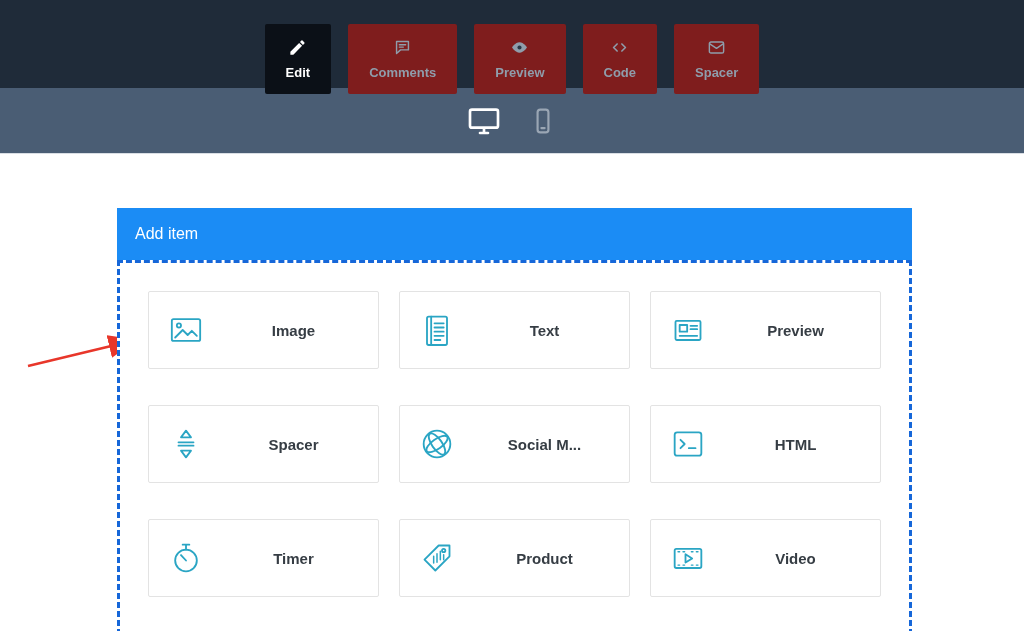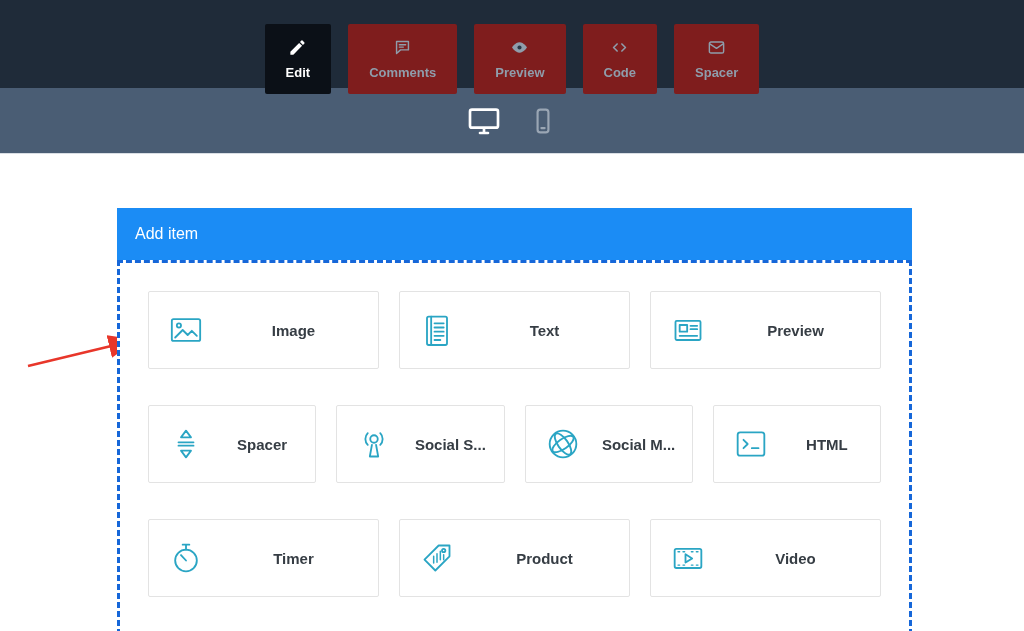--- a/index.html
+++ b/index.html
@@ -233,31 +233,20 @@
           <span class="cicon">
             <svg viewBox="0 0 48 48" fill="none" stroke="currentColor" stroke-width="2.2" stroke-linecap="round" stroke-linejoin="round">
                 <path d="M24 8l6 8H18z"></path>
                 <path d="M24 40l6-8H18z"></path>
                 <path d="M15 22h18M15 26h18"></path>
               </svg>
           </span>
           <span class="clabel">Spacer</span>
         </button>
 
-        <button class="card">
-          <span class="cicon">
-            <svg viewBox="0 0 48 48" fill="none" stroke="currentColor" stroke-width="2.2" stroke-linecap="round" stroke-linejoin="round">
-                <circle cx="24" cy="18" r="4.5"></circle>
-                <path d="M16.5 11a10 10 0 0 0 0 14"></path>
-                <path d="M31.5 11a10 10 0 0 1 0 14"></path>
-                <path d="M21.5 25l-2.5 14h10L26.5 25"></path>
-              </svg>
-          </span>
-          <span class="clabel">Social S...</span>
-        </button>
 
         <button class="card">
           <span class="cicon">
             <svg viewBox="0 0 48 48" fill="none" stroke="currentColor" stroke-width="2.2">
                 <circle cx="24" cy="24" r="16"></circle>
                 <ellipse cx="24" cy="24" rx="15" ry="6" transform="rotate(-35 24 24)"></ellipse>
                 <ellipse cx="24" cy="24" rx="15" ry="6" transform="rotate(55 24 24)"></ellipse>
               </svg>
           </span>
           <span class="clabel">Social M...</span>

